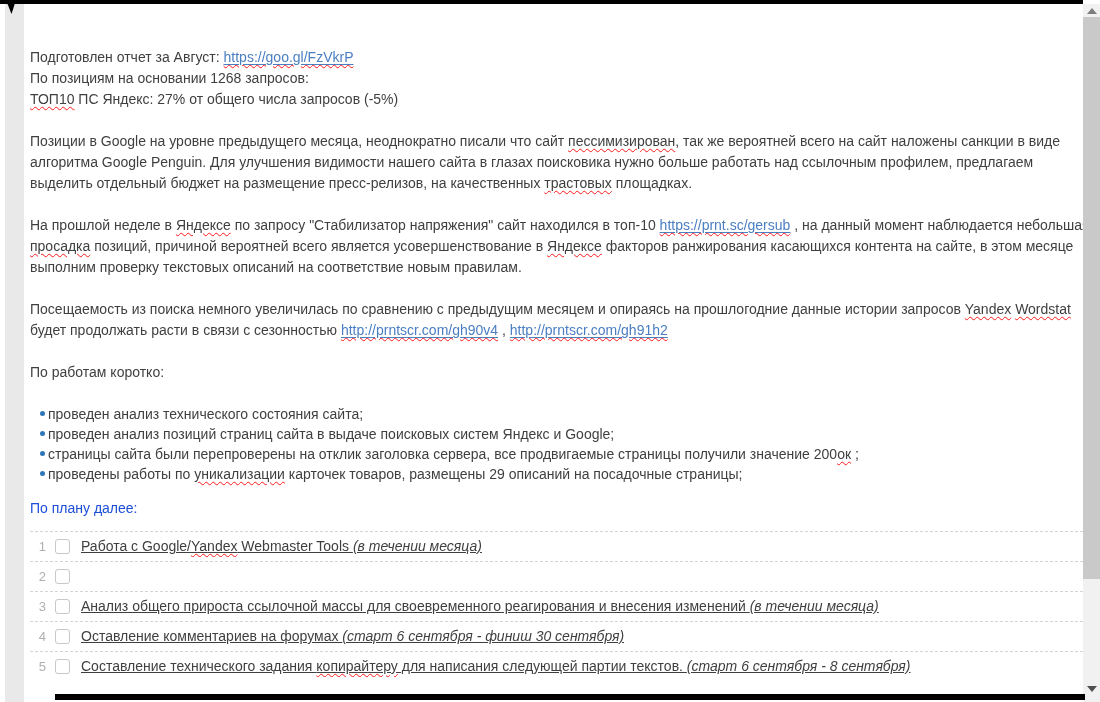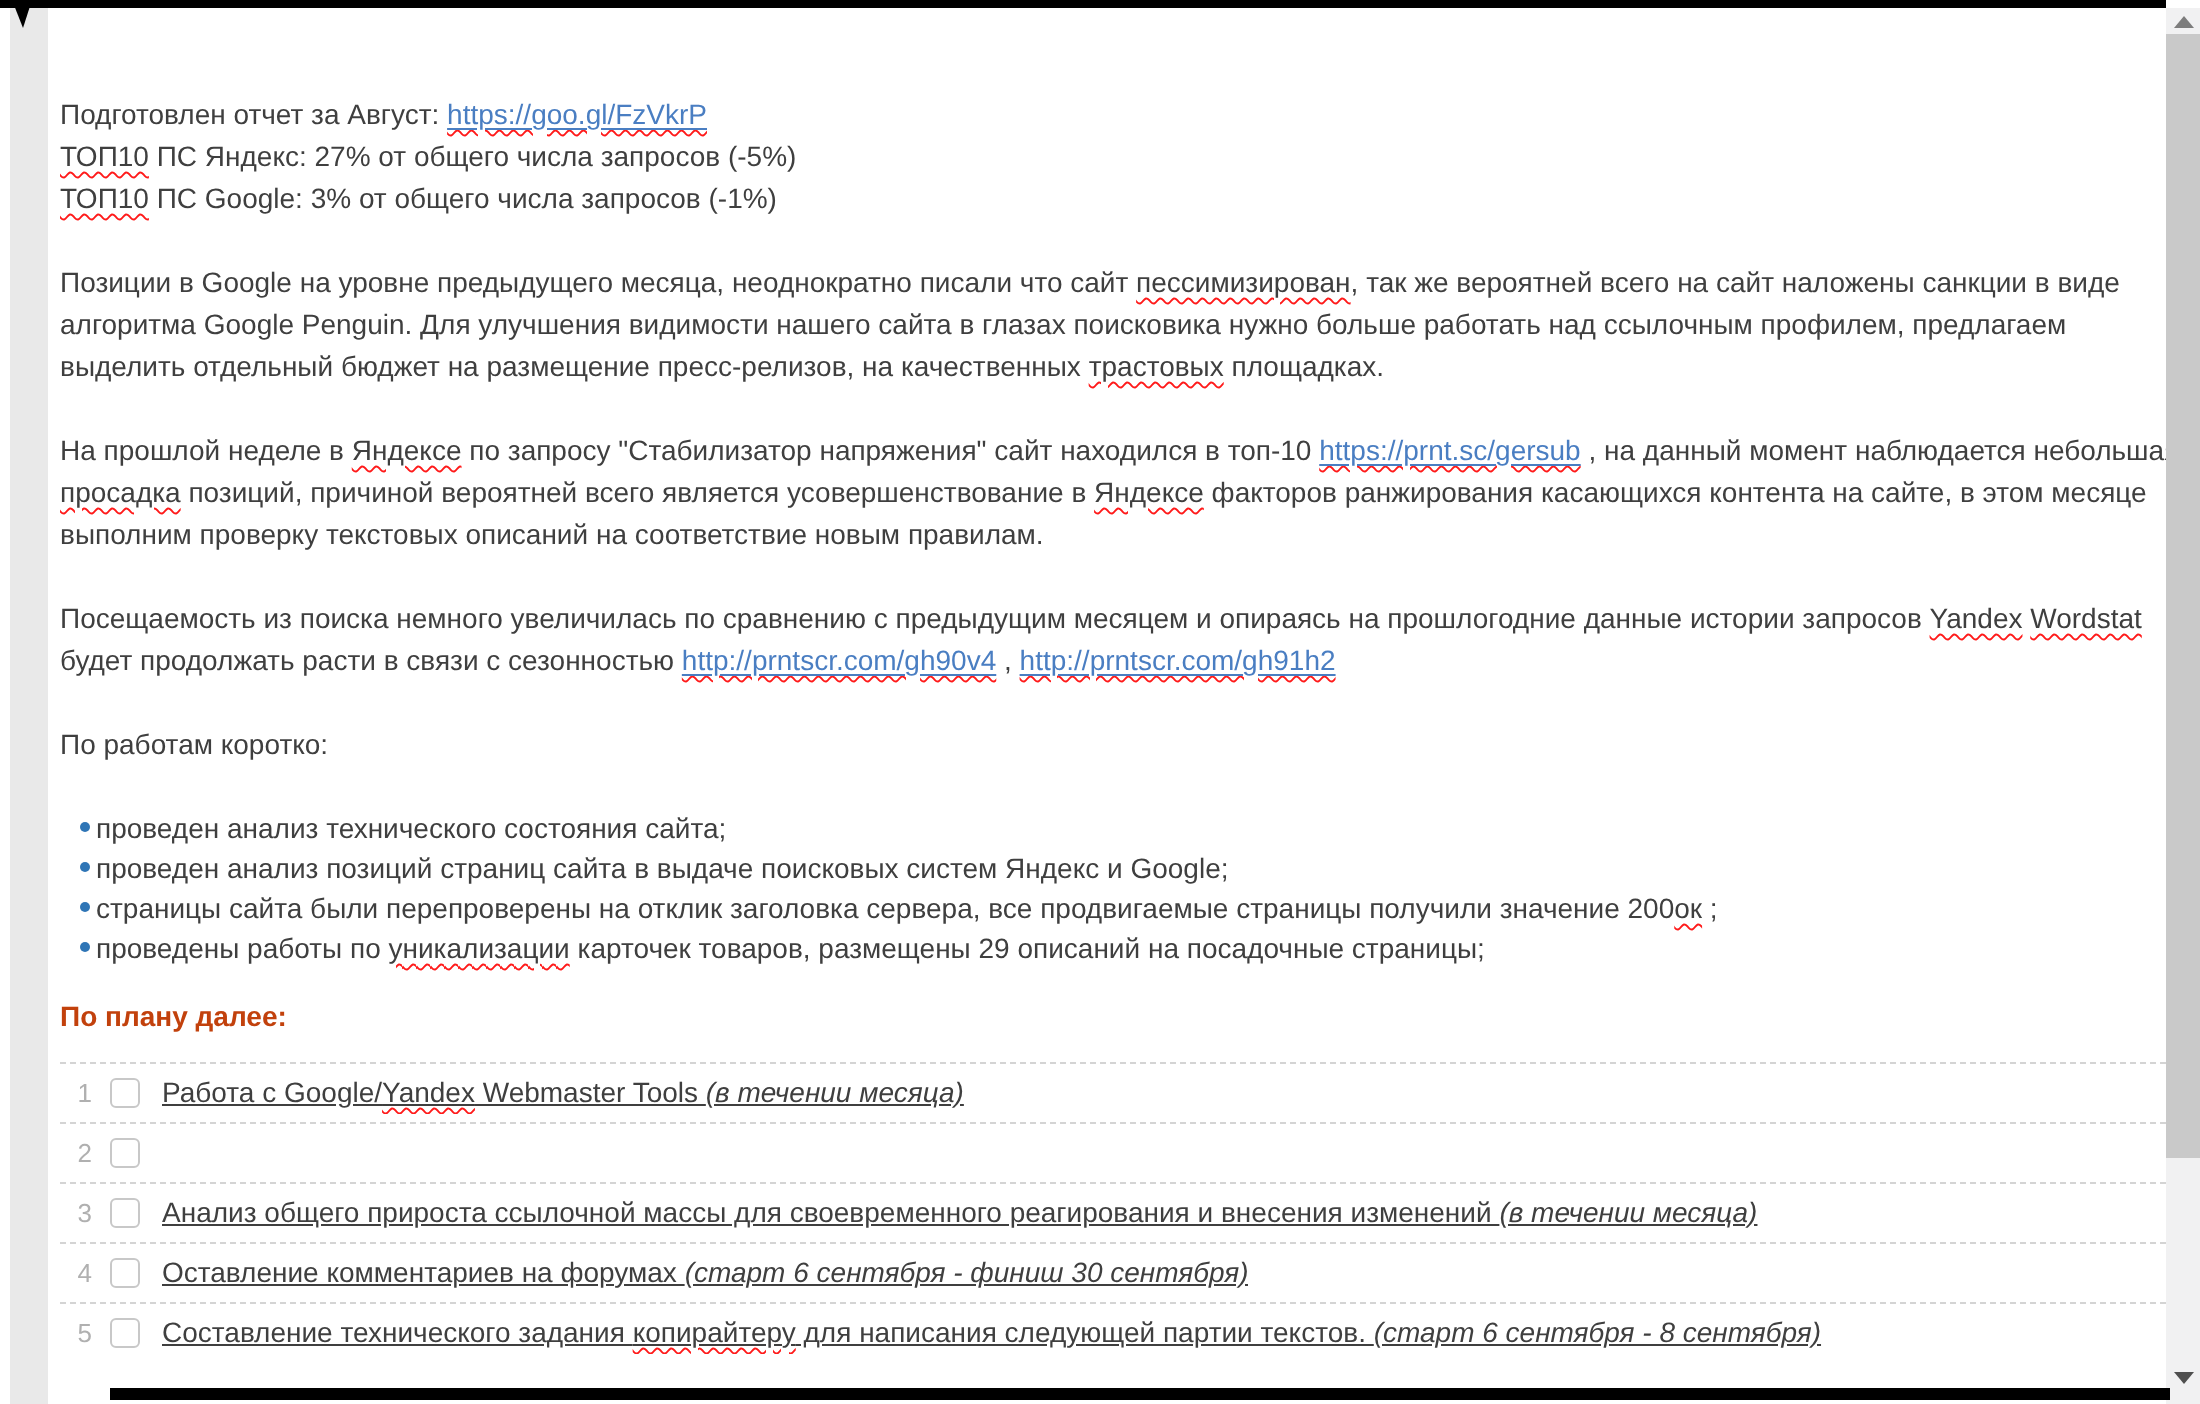--- a/index.html
+++ b/index.html
@@ -37,41 +37,41 @@
       text-decoration-color:var(--squiggle);text-decoration-thickness:1px;
       text-underline-offset:2px;}
   a.lnk{color:var(--link);text-decoration:underline;cursor:pointer;}
   .i{font-style:italic;}
   
   ul.bullets{list-style:none;margin:0 0 0 0;padding:0;}
   ul.bullets li{position:relative;padding:1px 0 1px 18px;line-height:18px;font-size:14px;}
   ul.bullets li::before{content:"";position:absolute;left:10px;top:7px;width:5px;height:5px;
                         border-radius:50%;background:var(--bullet);}
   
-  .plan-heading{font-weight:bold;color:#c2410c;margin:14px 0 12px 0;}
+  .plan-heading{font-weight:normal;color:#1d4ed8;margin:14px 0 12px 0;}
   .plan-row{display:flex;align-items:center;height:30px;border-top:1px dashed var(--dash);}
   .plan-num{width:16px;text-align:right;color:var(--num);font-size:13px;flex:0 0 16px;}
   .plan-check{flex:0 0 15px;width:15px;height:15px;border:1px solid #c8c8c8;border-radius:3px;
               background:#fff;margin-left:9px;cursor:pointer;}
   .plan-label{margin-left:11px;white-space:nowrap;overflow:hidden;text-decoration:underline;}
 </style>
 </head>
 <body>
 
 <div class="page">
 
   <div class="top-bar"></div>
   <div class="top-notch"></div>
   <div class="left-gutter"></div>
 
   <div class="content">
     <div id="intro">
         <div class="tline"><span>Подготовлен отчет за Август: </span><span class="sp"><a class="lnk" href="#">https://goo.gl/FzVkrP</a></span></div>
+        <div class="tline"><span>По позициям на основании 1268 запросов:</span></div>
         <div class="tline"><span class="sp">ТОП10</span><span> ПС Яндекс: 27% от общего числа запросов (-5%)</span></div>
-        <div class="tline"><span class="sp">ТОП10</span><span> ПС Google: 3% от общего числа запросов (-1%)</span></div>
       </div>
     <div id="paras">
         <div class="para"><span>Позиции в Google на уровне предыдущего месяца, неоднократно писали что сайт </span><span class="sp">пессимизирован</span><span>, так же вероятней всего на сайт наложены санкции в виде алгоритма Google Penguin. Для улучшения видимости нашего сайта в глазах поисковика нужно больше работать над ссылочным профилем, предлагаем выделить отдельный бюджет на размещение пресс-релизов, на качественных </span><span class="sp">трастовых</span><span> площадках.</span></div>
         <div class="para"><span>На прошлой неделе в </span><span class="sp">Яндексе</span><span> по запросу "Стабилизатор напряжения" сайт находился в топ-10 </span><span class="sp"><a class="lnk" href="#">https://prnt.sc/gersub</a></span><span> , на данный момент наблюдается небольшая </span><span class="sp">просадка</span><span> позиций, причиной вероятней всего является усовершенствование в </span><span class="sp">Яндексе</span><span> факторов ранжирования касающихся контента на сайте, в этом месяце выполним проверку текстовых описаний на соответствие новым правилам.</span></div>
         <div class="para"><span>Посещаемость из поиска немного увеличилась по сравнению с предыдущим месяцем и опираясь на прошлогодние данные истории запросов </span><span class="sp">Yandex</span><span> </span><span class="sp">Wordstat</span><span> будет продолжать расти в связи с сезонностью </span><span class="sp"><a class="lnk" href="#">http://prntscr.com/gh90v4</a></span><span> , </span><span class="sp"><a class="lnk" href="#">http://prntscr.com/gh91h2</a></span></div>
       </div>
     <div class="para"><span>По работам коротко:</span></div>
     <ul class="bullets" id="bullets">
         <li><span>проведен анализ технического состояния сайта;</span></li>
         <li><span>проведен анализ позиций страниц сайта в выдаче поисковых систем Яндекс и Google;</span></li>

